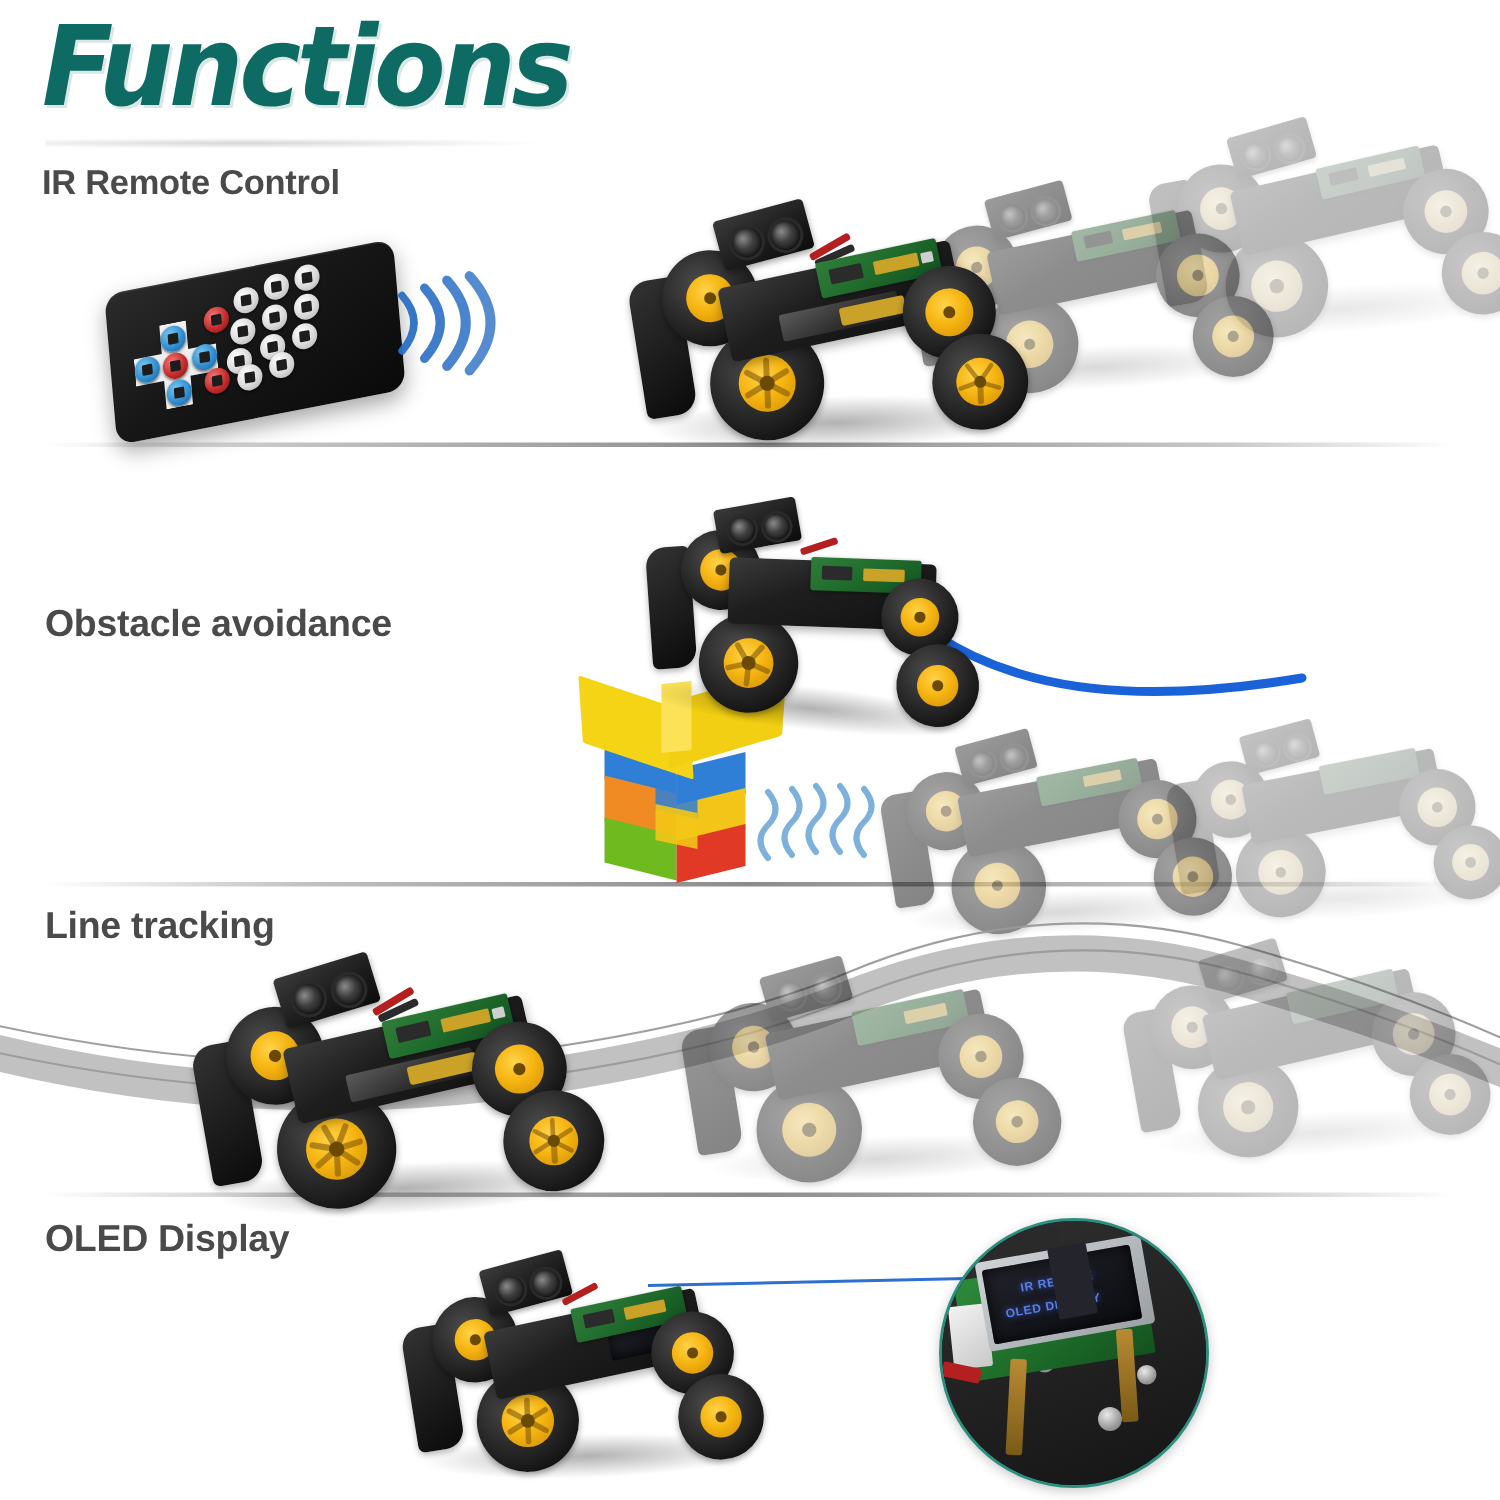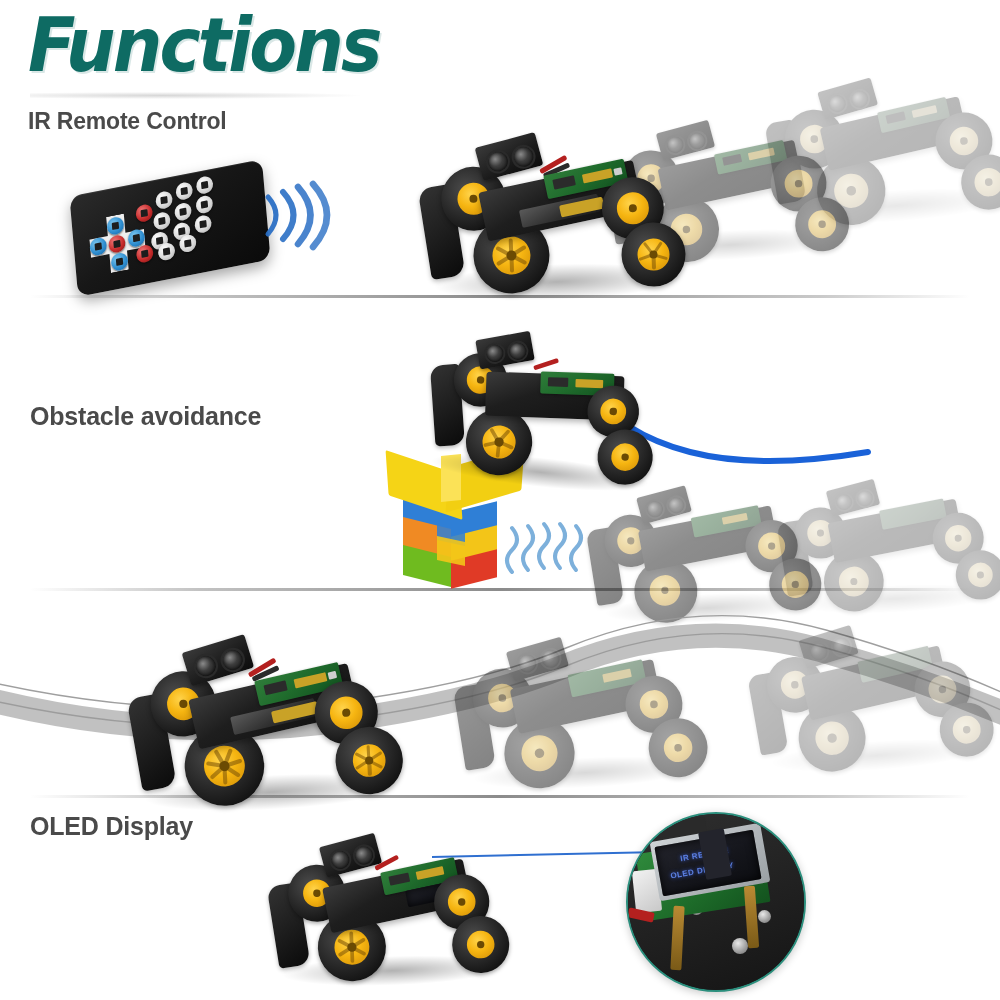--- a/index.html
+++ b/index.html
@@ -202,20 +202,21 @@
 </head>
 <body>
 
 <div class="page">
 
   <div class="main-title">Functions</div>
   <div class="title-underglow"></div>
 
   <div class="section-label" id="lbl-obs">Obstacle avoidance</div>
   <div class="section-label" id="lbl-ir">IR Remote Control</div>
+  <div class="section-label" id="lbl-line">Line tracking</div>
   <div class="section-label" id="lbl-oled">OLED Display</div>
 
   <div class="divider" id="div1"></div>
   <div class="divider" id="div2"></div>
   <div class="divider" id="div3"></div>
 
   <div class="remote" style="left:72px;top:178px;">
     <div class="dpad" style="left:16px;top:27px;"></div>
     <div class="rbtn blue" style="left:35px;top:29px;">
         <i></i>

